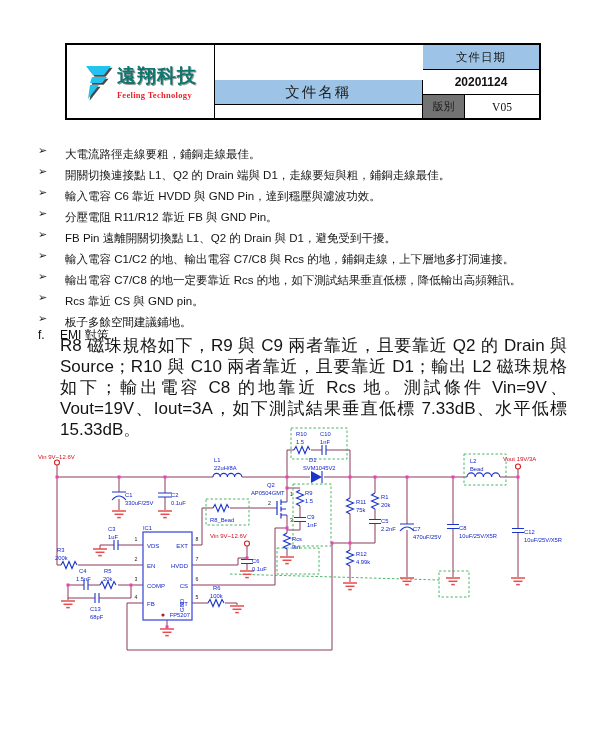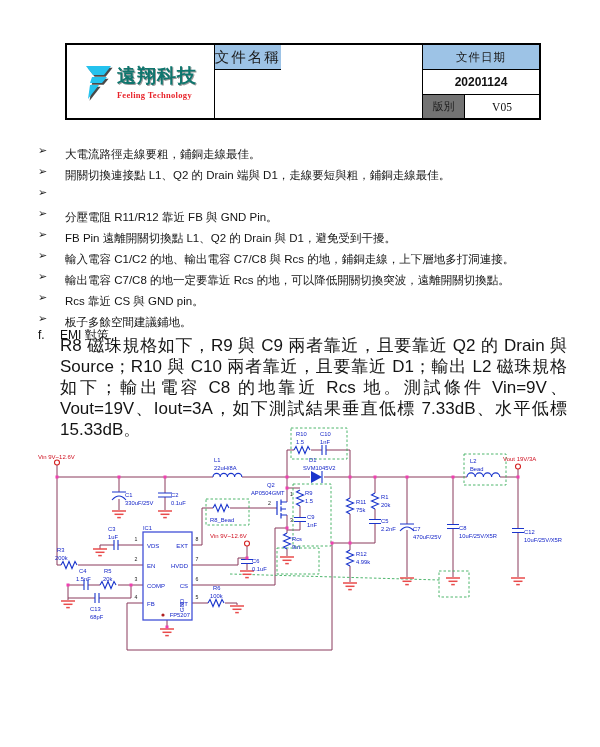--- a/index.html
+++ b/index.html
@@ -5,21 +5,21 @@
   html,body{margin:0;padding:0;}
   body{width:600px;height:747px;background:#fff;position:relative;overflow:hidden;
        font-family:"Liberation Sans","DejaVu Sans",sans-serif;color:#111;}
   
   .doc-table{position:absolute;left:65px;top:43px;width:476px;height:77px;
              border:2px solid #000;display:flex;box-sizing:border-box;background:#fff;}
   .logo-cell{width:149px;border-right:1.5px solid #000;display:flex;align-items:center;justify-content:center;box-sizing:border-box;}
   .logo-wrap{display:flex;align-items:center;gap:3px;}
   .logo-text .cn{font-size:19px;font-weight:bold;letter-spacing:1px;color:#0f766e;text-shadow:1.2px 1.2px 0 #9a9a9a;}
   .logo-text .en{font-size:8.5px;font-weight:bold;color:#e8232a;letter-spacing:.3px;margin-top:1px;font-family:Liberation Serif, serif;}
-  .mid-col{width:210px;border-right:1.5px solid #000;display:flex;flex-direction:row;box-sizing:border-box;}
+  .mid-col{width:210px;border-right:1.5px solid #000;display:flex;flex-direction:column;box-sizing:border-box;margin-top:35px;}
   .mid-top{height:25px;background:#9dc3e6;border-bottom:1.2px solid #000;display:flex;align-items:center;justify-content:center;
            font-size:14.5px;color:#1c1c1c;letter-spacing:2px;box-sizing:border-box;}
   .mid-bottom{flex:1;display:flex;align-items:center;justify-content:center;font-size:13.5px;font-weight:bold;color:#000;}
   .right-col{width:117px;display:flex;flex-direction:column;box-sizing:border-box;}
   .r-row1{height:25px;background:#9dc3e6;border-bottom:1.2px solid #000;display:flex;align-items:center;justify-content:center;
           font-size:11.5px;color:#1c1c1c;letter-spacing:1px;box-sizing:border-box;}
   .r-row2{height:25px;border-bottom:1.2px solid #000;display:flex;align-items:center;justify-content:center;
           font-size:12px;font-weight:bold;box-sizing:border-box;}
   .r-row3{flex:1;display:flex;box-sizing:border-box;}
   .r-ver-label{width:42px;background:#737373;border-right:1.2px solid #000;display:flex;align-items:center;justify-content:center;
@@ -85,36 +85,37 @@
   <div class="b-row">
       <span class="b-mark">➢</span>
       <span class="b-text">大電流路徑走線要粗，鋪銅走線最佳。</span>
     </div>
   <div class="b-row">
       <span class="b-mark">➢</span>
       <span class="b-text">開關切換連接點 L1、Q2 的 Drain 端與 D1，走線要短與粗，鋪銅走線最佳。</span>
     </div>
   <div class="b-row">
       <span class="b-mark">➢</span>
+      <span class="b-text">輸入電容 C6 靠近 HVDD 與 GND Pin，達到穩壓與濾波功效。</span>
     </div>
   <div class="b-row">
       <span class="b-mark">➢</span>
       <span class="b-text">分壓電阻 R11/R12 靠近 FB 與 GND Pin。</span>
     </div>
   <div class="b-row">
       <span class="b-mark">➢</span>
       <span class="b-text">FB Pin 遠離開關切換點 L1、Q2 的 Drain 與 D1，避免受到干擾。</span>
     </div>
   <div class="b-row">
       <span class="b-mark">➢</span>
       <span class="b-text">輸入電容 C1/C2 的地、輸出電容 C7/C8 與 Rcs 的地，鋪銅走線，上下層地多打洞連接。</span>
     </div>
   <div class="b-row">
       <span class="b-mark">➢</span>
-      <span class="b-text">輸出電容 C7/C8 的地一定要靠近 Rcs 的地，可以降低開關切換突波，遠離開關切換點。</span>
+      <span class="b-text">輸出電容 C7/C8 的地一定要靠近 Rcs 的地，如下測試結果垂直低標，降低輸出高頻雜訊。</span>
     </div>
   <div class="b-row">
       <span class="b-mark">➢</span>
       <span class="b-text">Rcs 靠近 CS 與 GND pin。</span>
     </div>
   <div class="b-row">
       <span class="b-mark">➢</span>
       <span class="b-text">板子多餘空間建議鋪地。</span>
     </div>
 </div>

